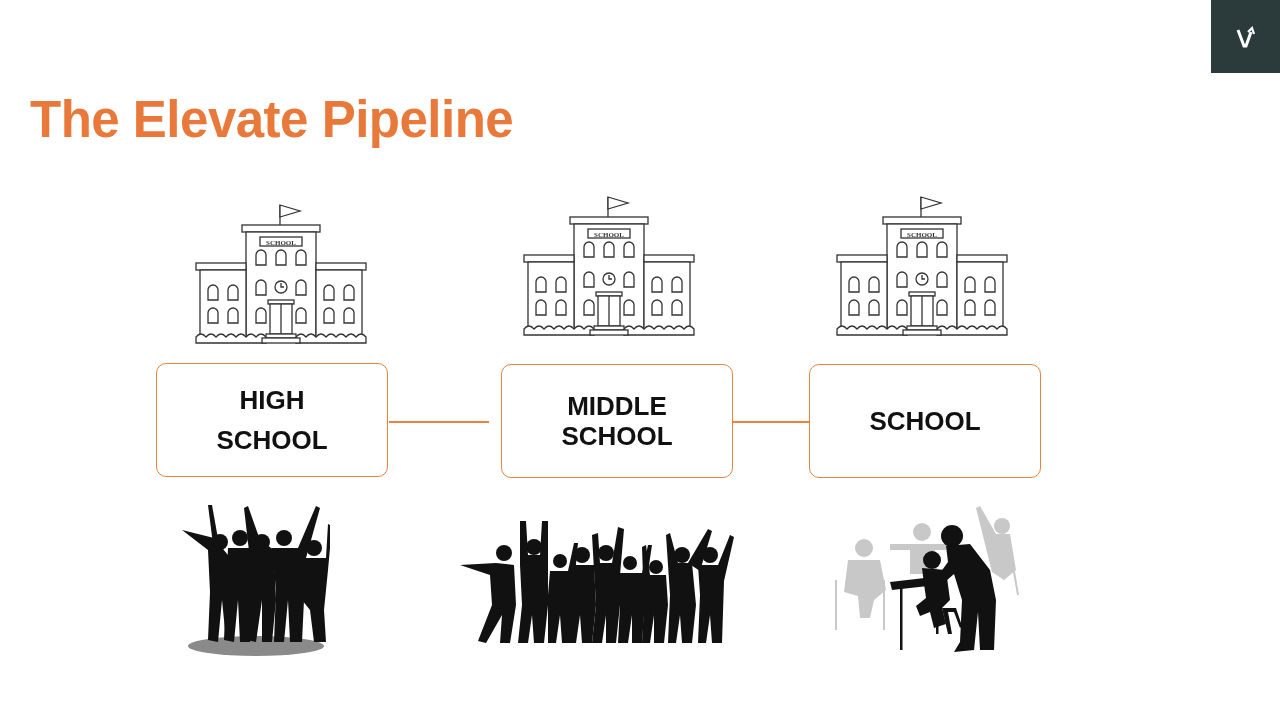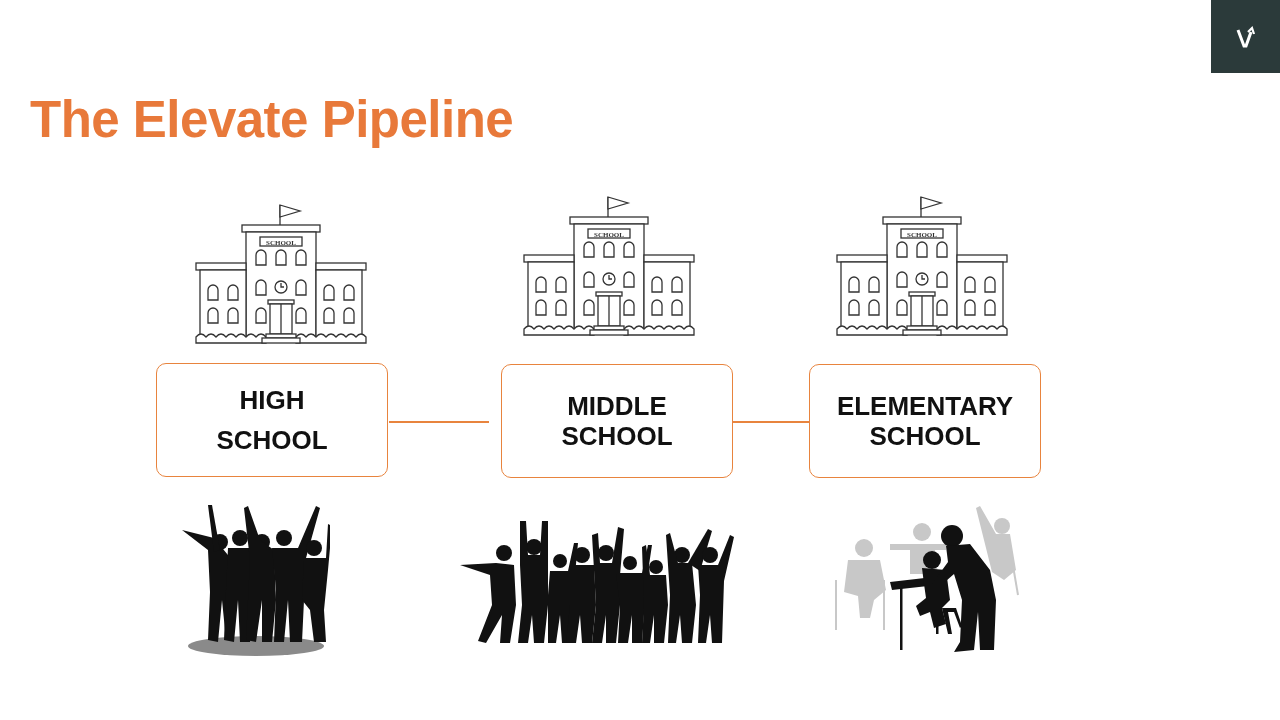--- a/index.html
+++ b/index.html
@@ -97,21 +97,20 @@
   </div>
 </div>
 <div class="box" style="left:501px;top:364px">
   <div>
     <span>MIDDLE</span>
     <span>SCHOOL</span>
   </div>
 </div>
 <div class="box" style="left:809px;top:364px">
   <div>
-    <span>ELEMENTARY</span>
     <span>SCHOOL</span>
   </div>
 </div>
 
 <svg class="people" style="left:178px;top:500px" width="152" height="160" viewBox="0 0 152 160">
   <ellipse cx="78" cy="146" rx="68" ry="10" fill="#8a8a8a"></ellipse>
   <g fill="#111">
 
     <circle cx="42" cy="42" r="8"></circle>
     <path d="M4 30 L30 50 L32 92 L30 140 L40 142 L44 100 L48 140 L56 140 L54 60 L36 38 Z"></path>

